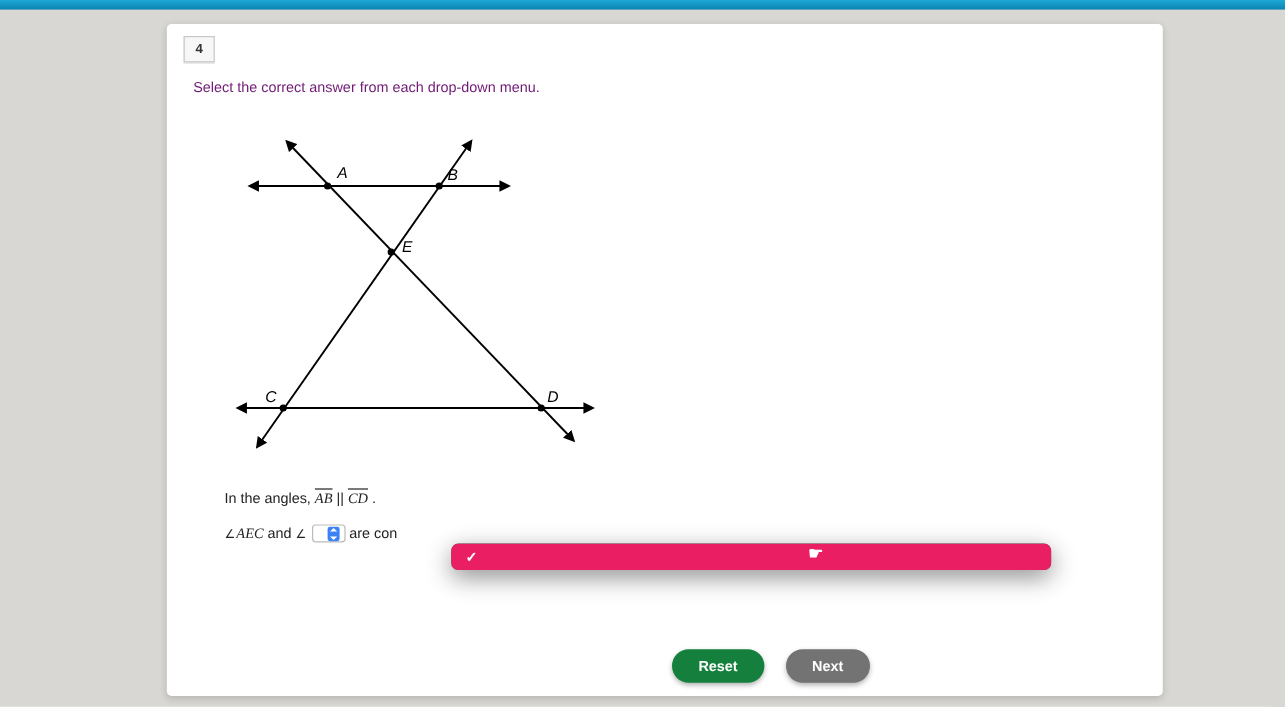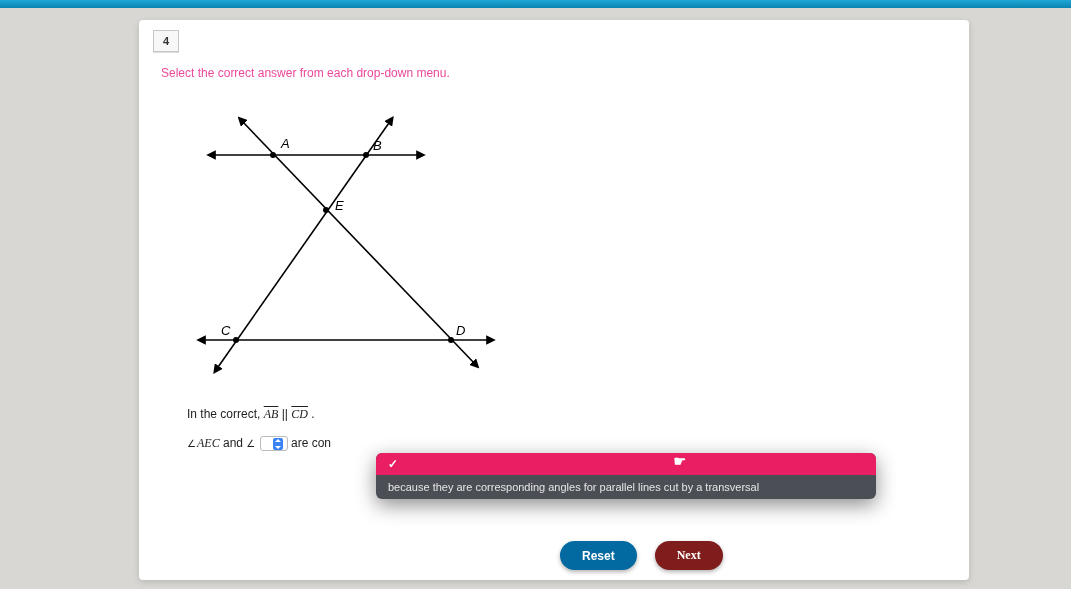--- a/index.html
+++ b/index.html
@@ -36,21 +36,21 @@
     align-items: center;
     justify-content: center;
     font-size: 11px;
     font-weight: bold;
     color: #333;
     box-shadow: 0 1px 0 #ddd;
   }
   .instr {
     margin: 14px 0 0 22px;
     font-size: 12px;
-    color: #ec4899;
+    color: #701a75;
   }
   .figure {
     margin: 30px 0 0 42px;
     width: 350px;
     height: 280px;
   }
   .body-text {
     margin-left: 48px;
     font-size: 12px;
     color: #222;
@@ -142,22 +142,22 @@
   .btn{
     border:none;
     border-radius:18px;
     padding:7px 22px;
     font-size:12px;
     font-weight:bold;
     color:#fff;
     cursor:pointer;
     box-shadow:0 2px 4px rgba(0,0,0,.3);
   }
-  .btn.reset{ background:#0369a1; }
-  .btn.next { background:#7f1d1d;font-family:Liberation Serif, serif; }
+  .btn.reset{ background:#15803d; }
+  .btn.next { background:#737373; }
 </style>
 </head>
 <body>
 
 <div class="topbar"></div>
 
 <div class="card">
 
   <div class="qnum">
     <span>4</span>
@@ -188,21 +188,21 @@
 
     <text x="100" y="38" font-size="13" font-style="italic">A</text>
     <text x="192" y="40" font-size="13" font-style="italic">B</text>
     <text x="154" y="100" font-size="13" font-style="italic">E</text>
     <text x="40" y="225" font-size="13" font-style="italic">C</text>
     <text x="275" y="225" font-size="13" font-style="italic">D</text>
   </svg>
 
   <div class="body-text">
     <div class="row">
-      <span>In the correct, </span>
+      <span>In the angles, </span>
       <span class="math overline">AB</span>
       <span> || </span>
       <span class="math overline">CD</span>
       <span> .</span>
     </div>
 
 
     <div class="row">
       <span class="math angle">AEC</span>
       <span> and </span>
@@ -212,19 +212,18 @@
     </div>
   </div>
 
 </div>
 
 <div class="dropdown">
   <div class="opt selected">
     <span class="check">✓</span>
     <span class="cursor-hand">☛</span>
   </div>
-  <div class="opt">because they are corresponding angles for parallel lines cut by a transversal</div>
 </div>
 
 <div class="btnbar">
   <button class="btn reset">Reset</button>
   <button class="btn next">Next</button>
 </div>
 
 </body></html>

